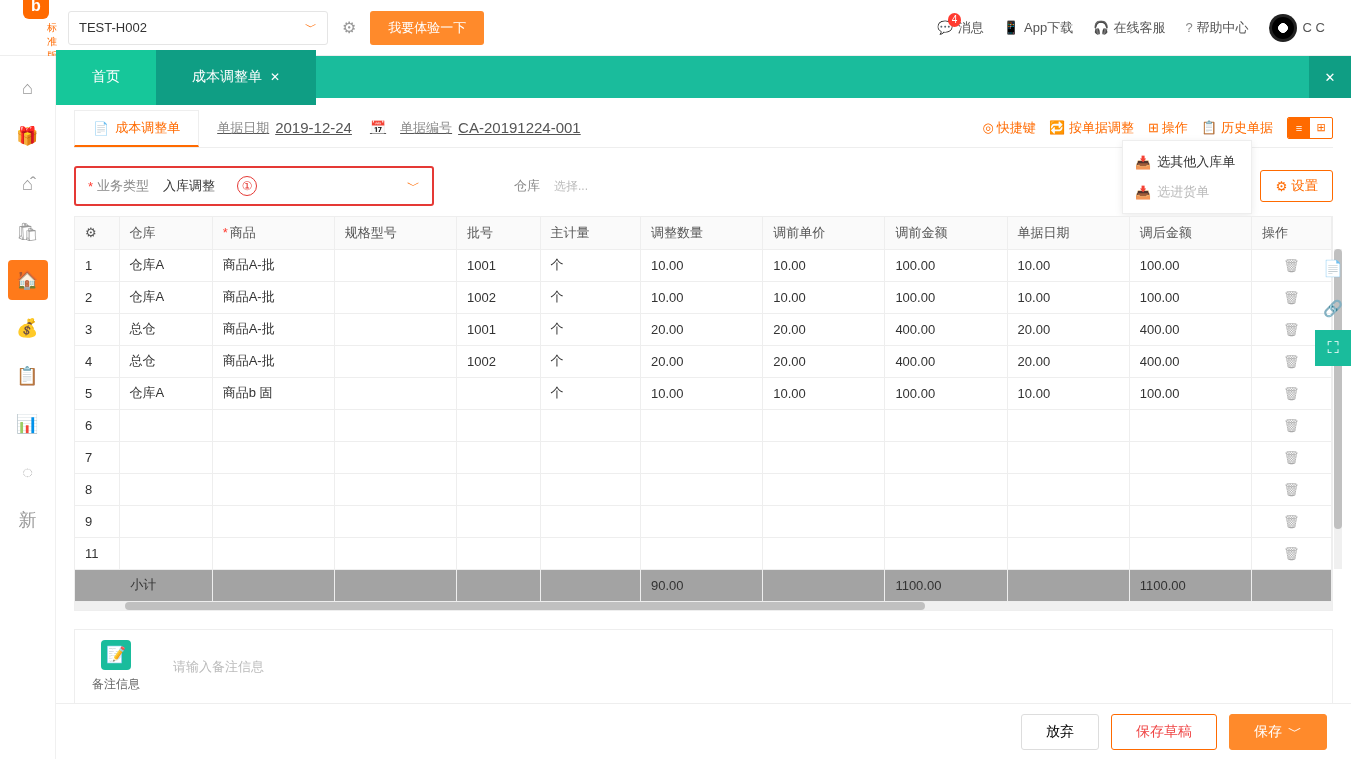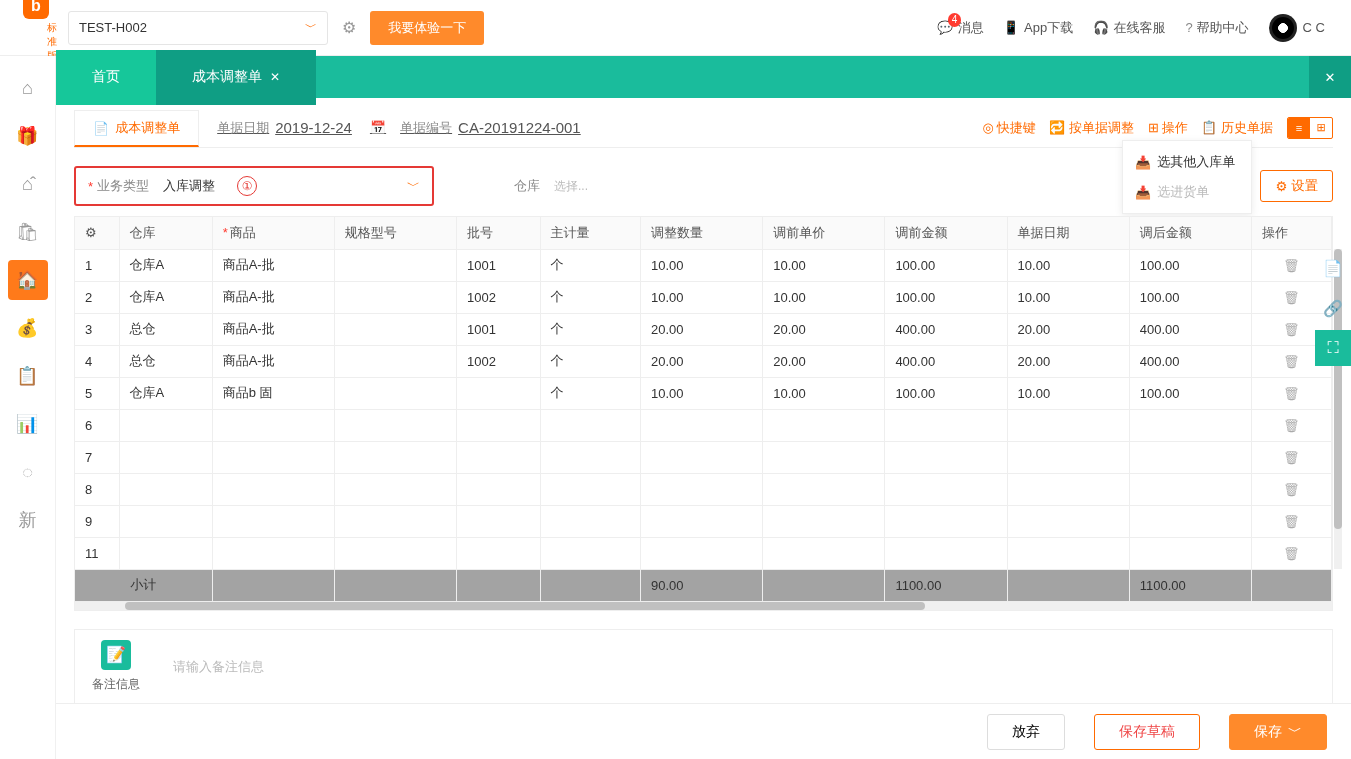--- a/index.html
+++ b/index.html
@@ -90,21 +90,21 @@
 
 
 .remarks-row { display: flex; margin-top: 18px; border: 1px solid #eee; }
 .remarks-label-box { width: 82px; display: flex; flex-direction: column; align-items: center; justify-content: center; padding: 10px 0; }
 .remarks-icon { width: 30px; height: 30px; background: #1abc9c; border-radius: 4px; display: flex; align-items: center; justify-content: center; color: #fff; font-size: 16px; }
 .remarks-label { font-size: 12px; color: #666; margin-top: 6px; }
 .remarks-input { flex: 1; border: none; outline: none; padding: 16px; font-size: 13px; resize: none; }
 .remarks-input::placeholder { color: #bbb; }
 
 
-.footer-bar { position: absolute; left: 56px; right: 0; bottom: 0; height: 56px; border-top: 1px solid #eee; display: flex; align-items: center; justify-content: flex-end; padding: 0 24px; gap: 29px; background: #fff; }
+.footer-bar { position: absolute; left: 56px; right: 0; bottom: 0; height: 56px; border-top: 1px solid #eee; display: flex; align-items: center; justify-content: flex-end; padding: 0 24px; gap: 12px; background: #fff; }
 .btn { padding: 8px 24px; border-radius: 3px; cursor: pointer; font-size: 14px; border: 1px solid #ddd; background: #fff; }
 .btn.outline-orange { border-color: #ff6a00; color: #ef4444; }
 .btn.orange { background: #ff8a2b; color: #fff; border-color: #ff8a2b; display: flex; align-items: center; gap: 6px; }
 
 
 .right-tools { position: absolute; right: 0; top: 250px; width: 36px; }
 .right-tool { width: 36px; height: 36px; display: flex; align-items: center; justify-content: center; margin-bottom: 4px; color: #888; cursor: pointer; font-size: 16px; }
 .right-tool.green { background: #1abc9c; color: #fff; }
 </style>
 </head>

